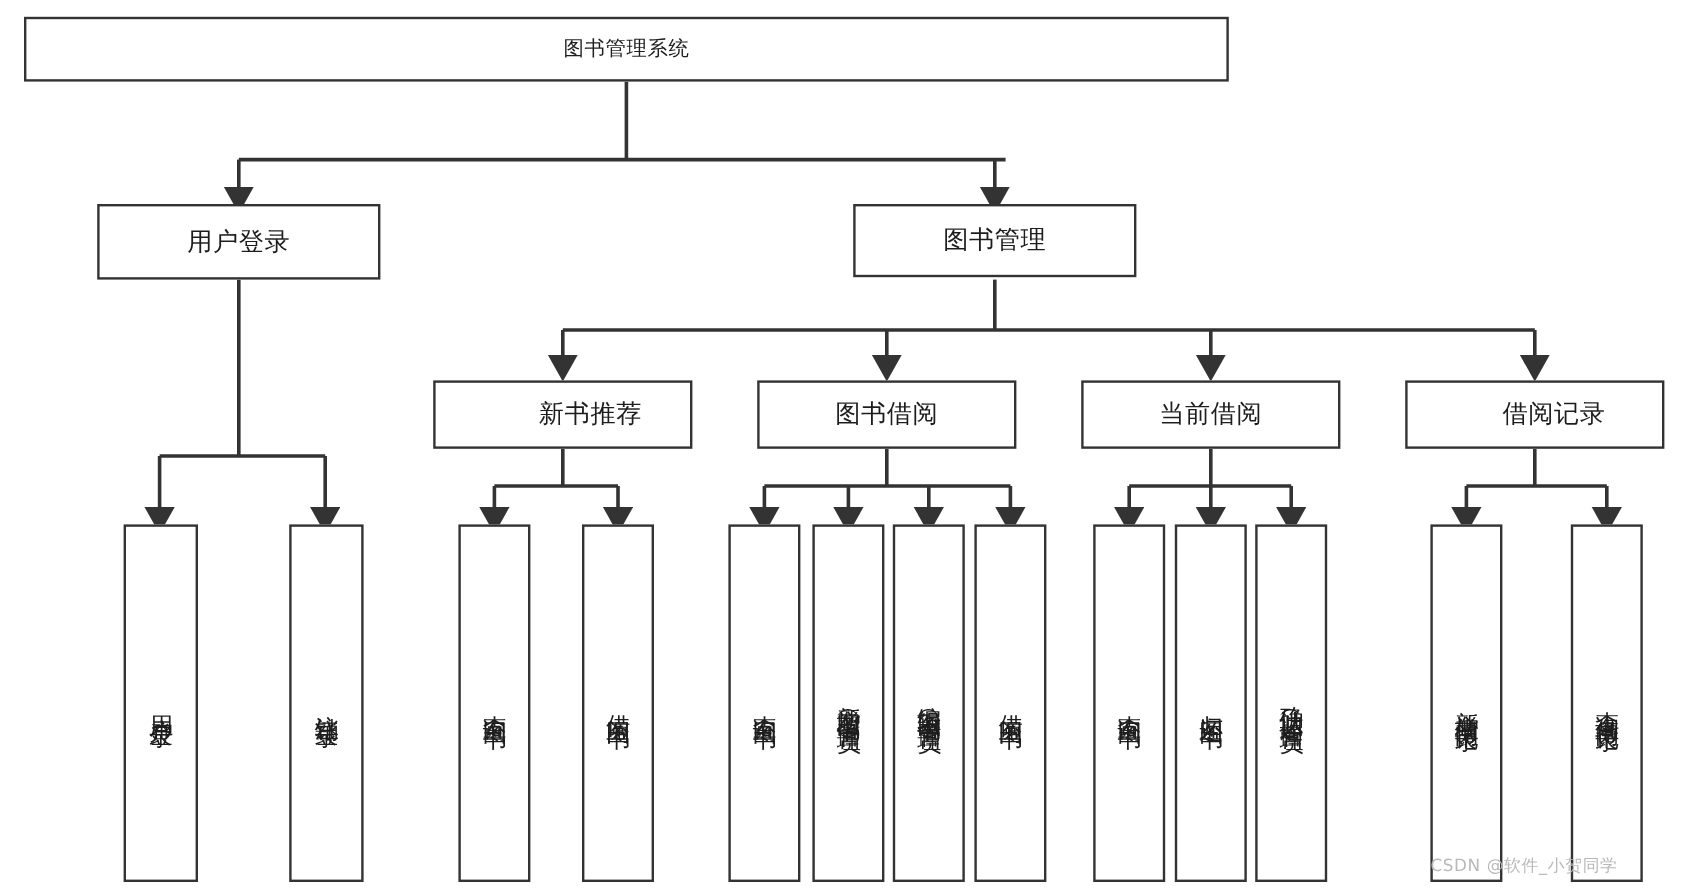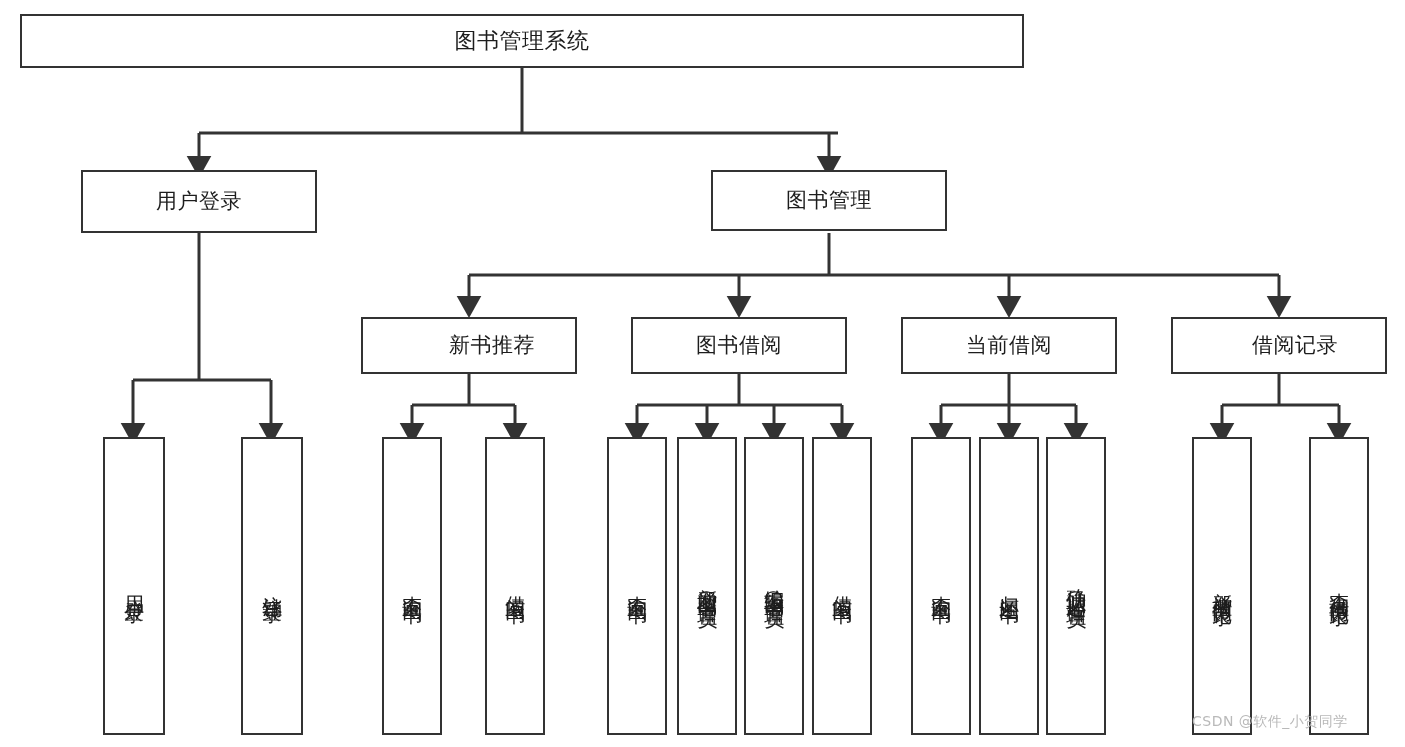--- a/index.html
+++ b/index.html
@@ -45,21 +45,21 @@
     white-space: nowrap;
   }
   
   .node.vert .label {
     writing-mode: vertical-rl;
     text-orientation: upright;
     letter-spacing: 3px;
     font-size: 20px;
     white-space: nowrap;
   }
-  .node.root .label { font-size: 22px; }
+  .node.root .label { font-size: 17px; }
   .node.l2 .label   { font-size: 21px; }
   .watermark {
     position: absolute;
     font-size: 14px;
     color: #b9b9b9;
     white-space: nowrap;
     z-index: 5;
     letter-spacing: 0.5px;
   }
 </style>

